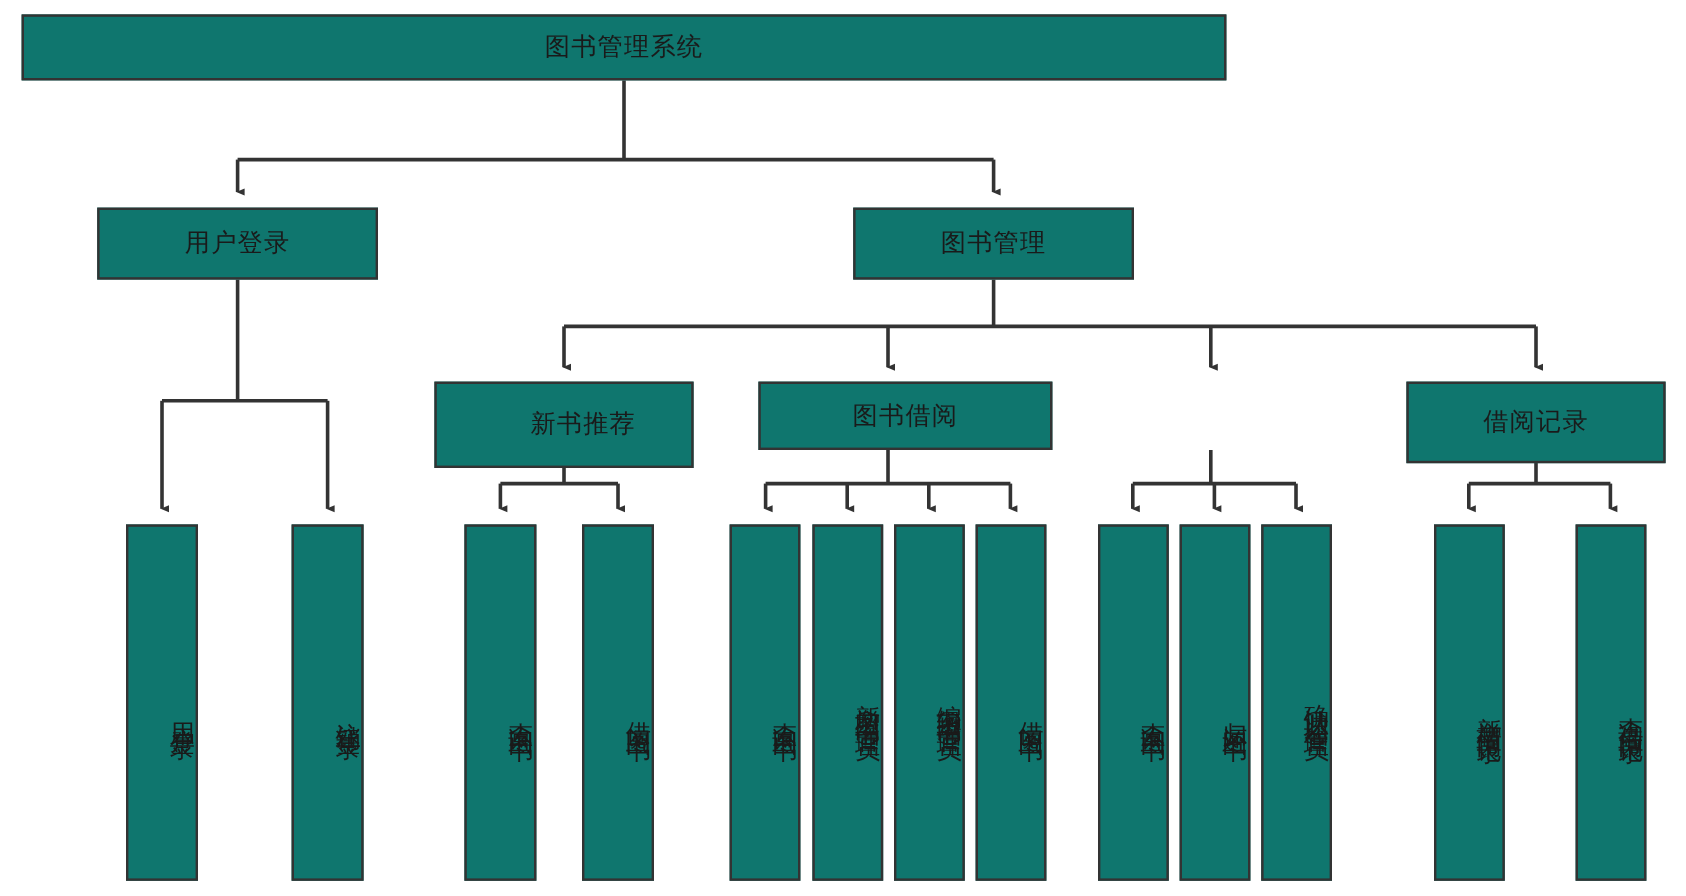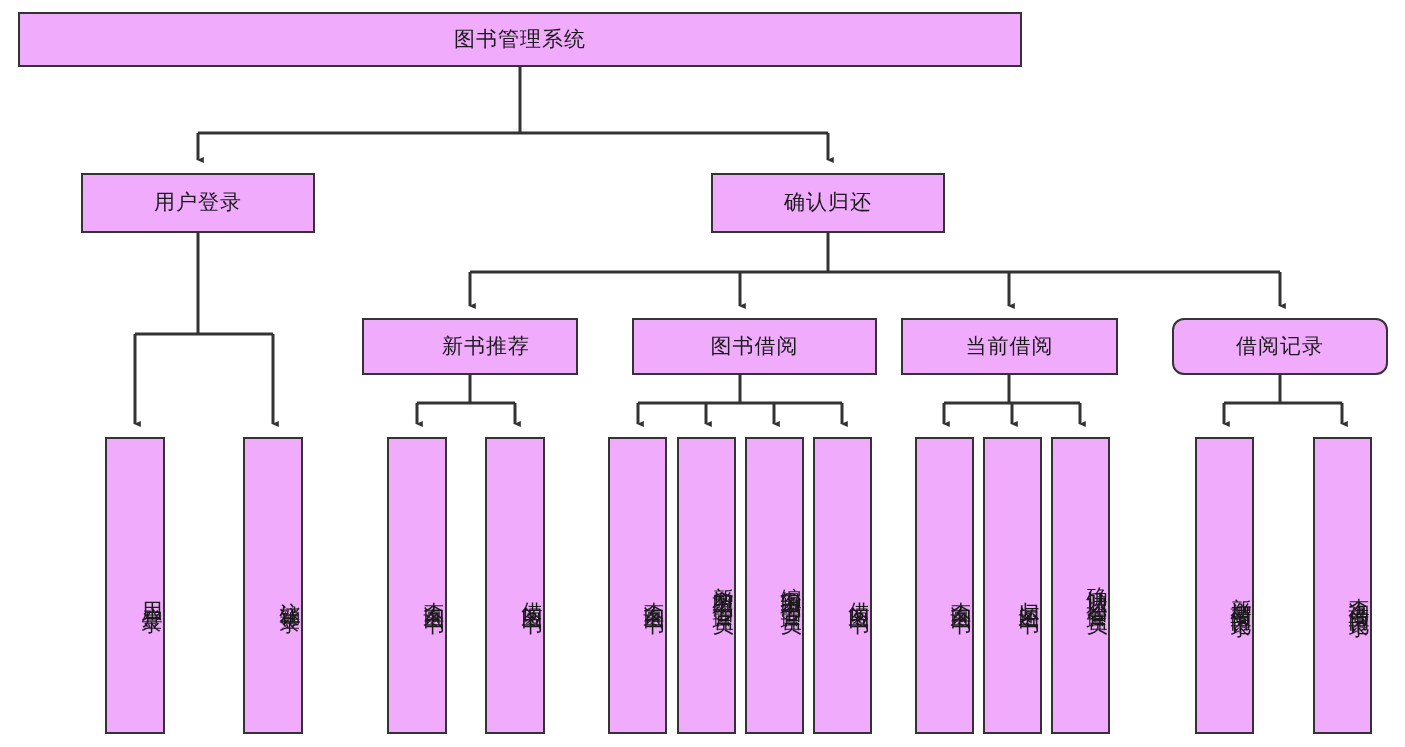--- a/index.html
+++ b/index.html
@@ -23,21 +23,21 @@
     left: 0;
     top: 0;
     width: 1405px;
     height: 747px;
     pointer-events: none;
   }
   .node {
     position: absolute;
     box-sizing: border-box;
     border: 2px solid #333333;
-    background: #f0abfc;
+    background: #0f766e;
     display: flex;
     align-items: center;
     justify-content: center;
     color: #1a1a1a;
   }
   .node.horiz {
     font-size: 21px;
     letter-spacing: 1px;
     line-height: 1.2;
     white-space: nowrap;
@@ -126,33 +126,30 @@
   </svg>
 
   <div class="node horiz" style="left:18px; top:12px; width:1004px; height:55px;">
     <span>图书管理系统</span>
   </div>
 
   <div class="node horiz" style="left:81px; top:173px; width:234px; height:60px;">
     <span>用户登录</span>
   </div>
   <div class="node horiz" style="left:711px; top:173px; width:234px; height:60px;">
-    <span>确认归还</span>
+    <span>图书管理</span>
   </div>
 
-  <div class="node horiz" style="left:362px; top:318px; width:216px; height:57px;padding-left:32px;">
+  <div class="node horiz" style="left:362px; top:318px; width:216px; height:72px;padding-left:32px;">
     <span>新书推荐</span>
   </div>
   <div class="node horiz" style="left:632px; top:318px; width:245px; height:57px;">
     <span>图书借阅</span>
   </div>
-  <div class="node horiz" style="left:901px; top:318px; width:217px; height:57px;">
-    <span>当前借阅</span>
-  </div>
-  <div class="node horiz" style="left:1172px; top:318px; width:216px; height:57px;border-radius:12px;">
+  <div class="node horiz" style="left:1172px; top:318px; width:216px; height:68px;">
     <span>借阅记录</span>
   </div>
 
   <div class="node vert" style="left:105px; top:437px; width:60px; height:297px;">
     <span class="vlabel">用户登录</span>
   </div>
   <div class="node vert" style="left:243px; top:437px; width:60px; height:297px;">
     <span class="vlabel">注销登录</span>
   </div>
 

